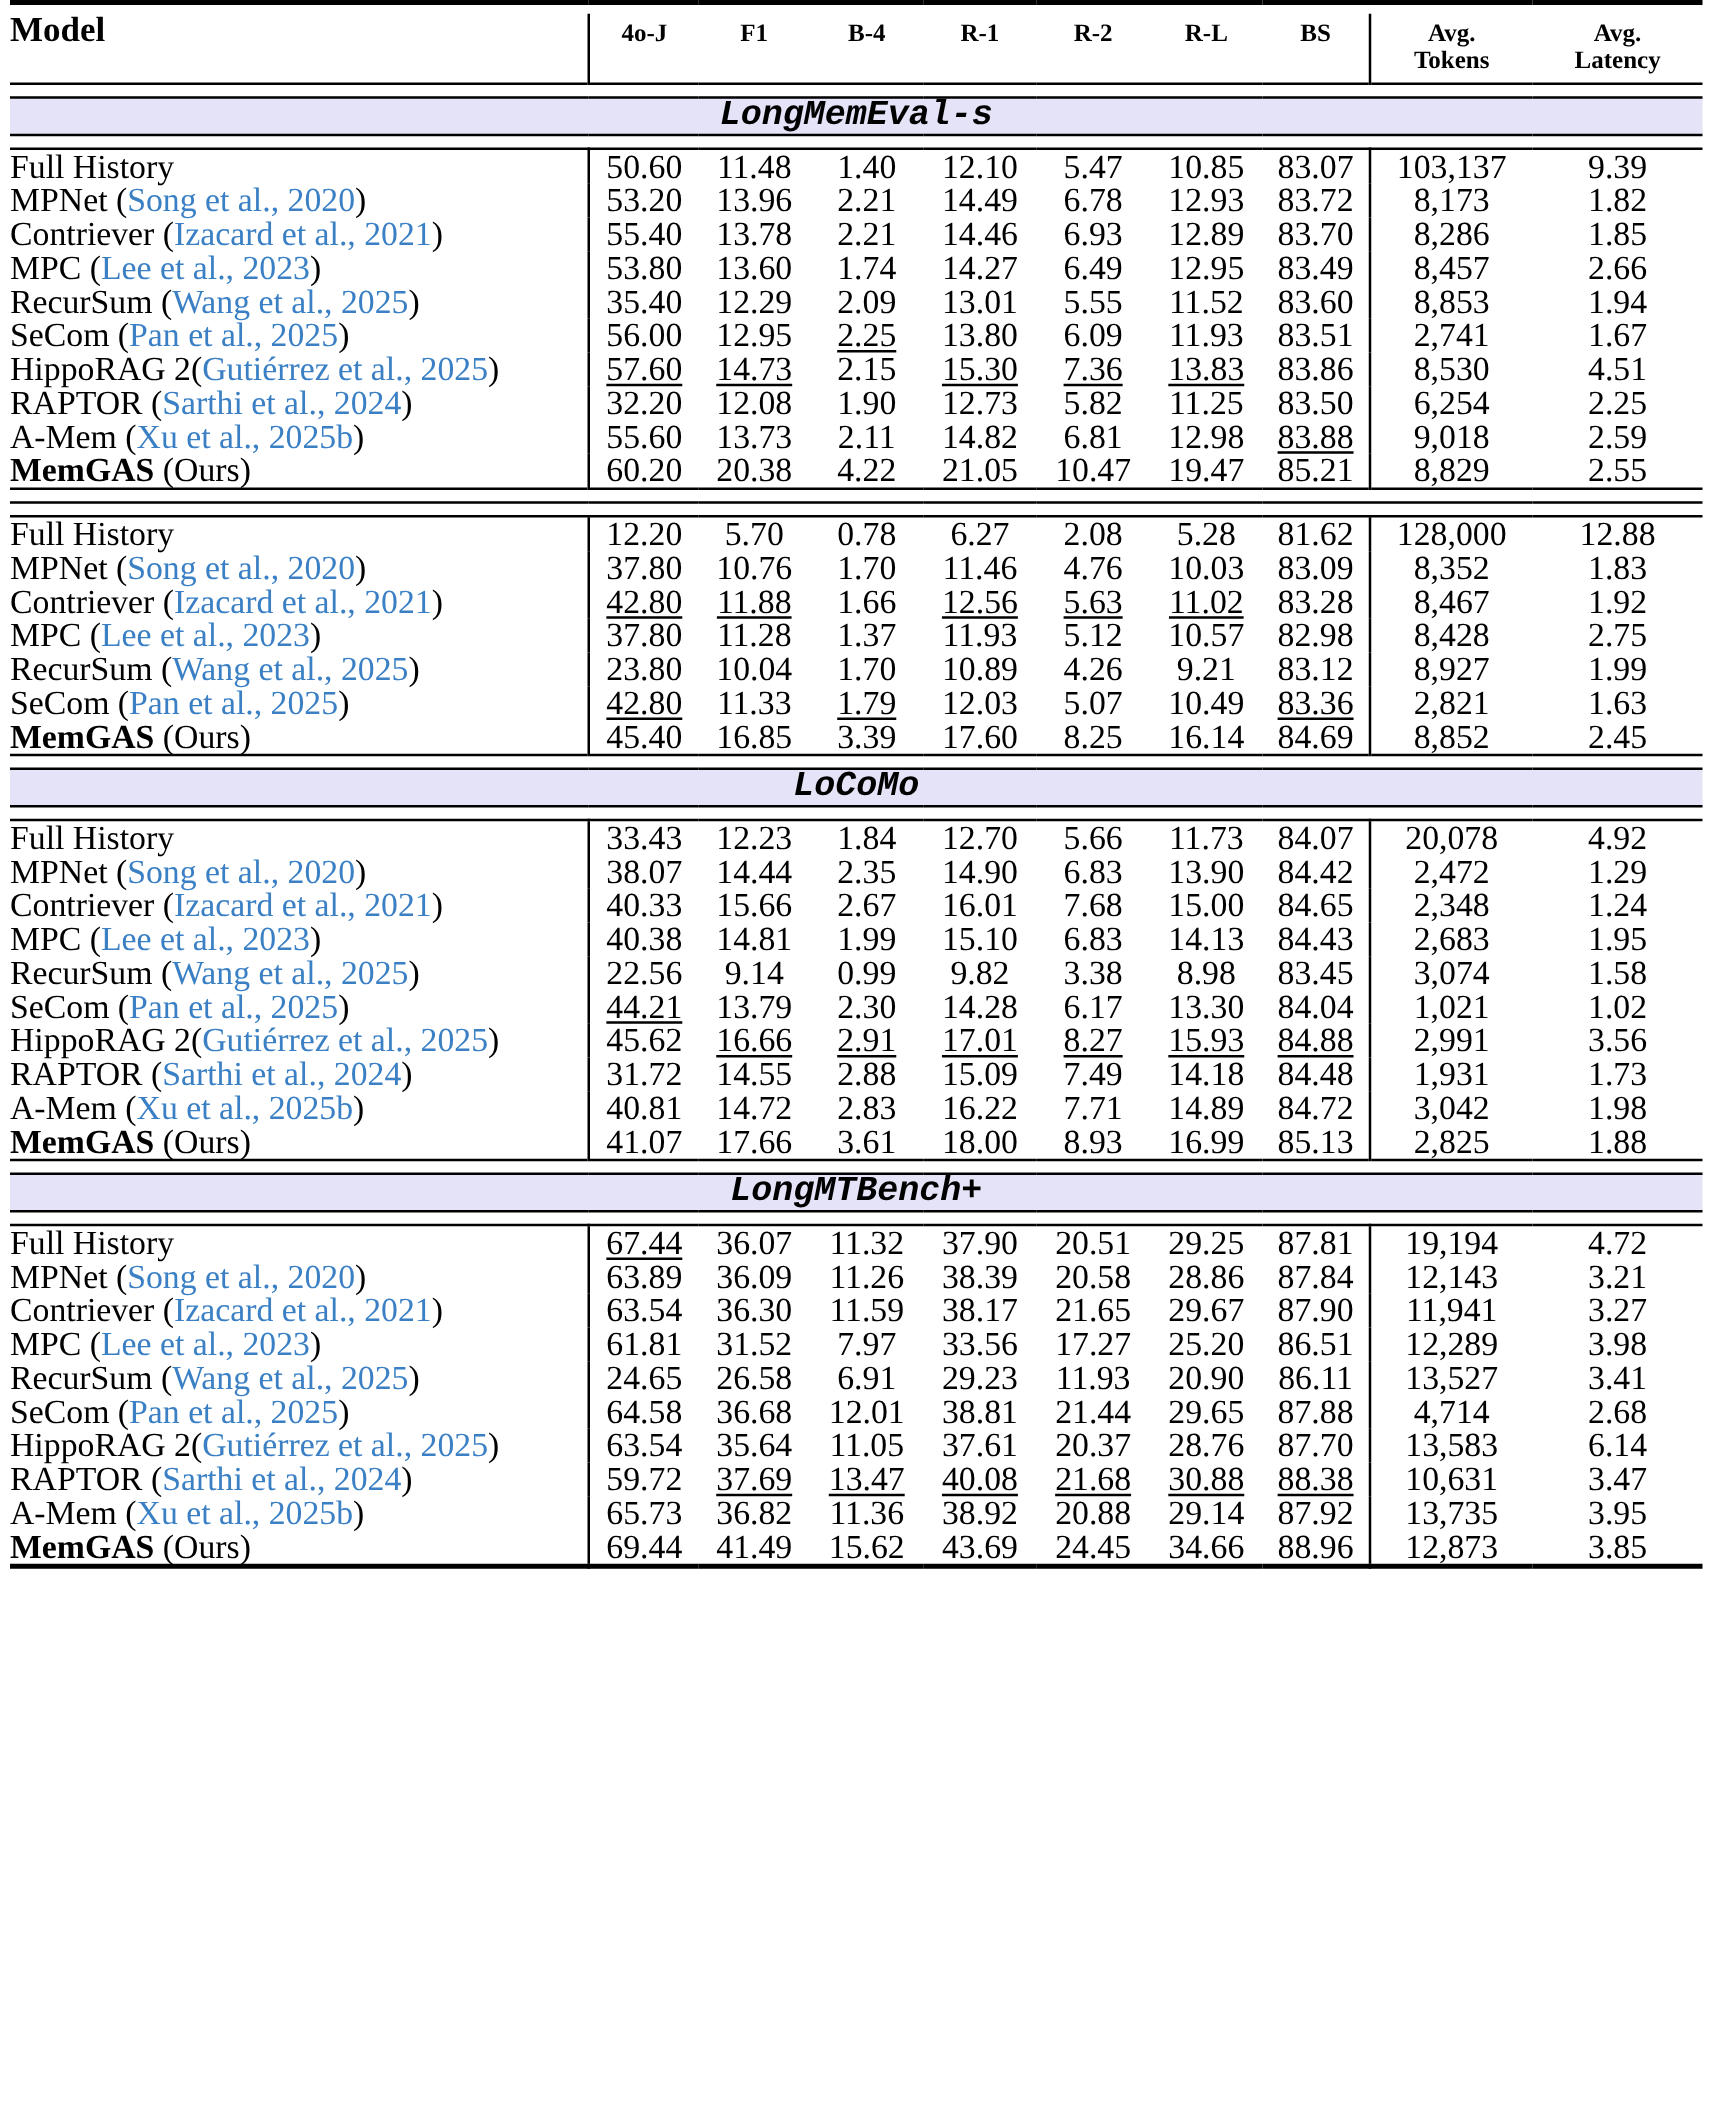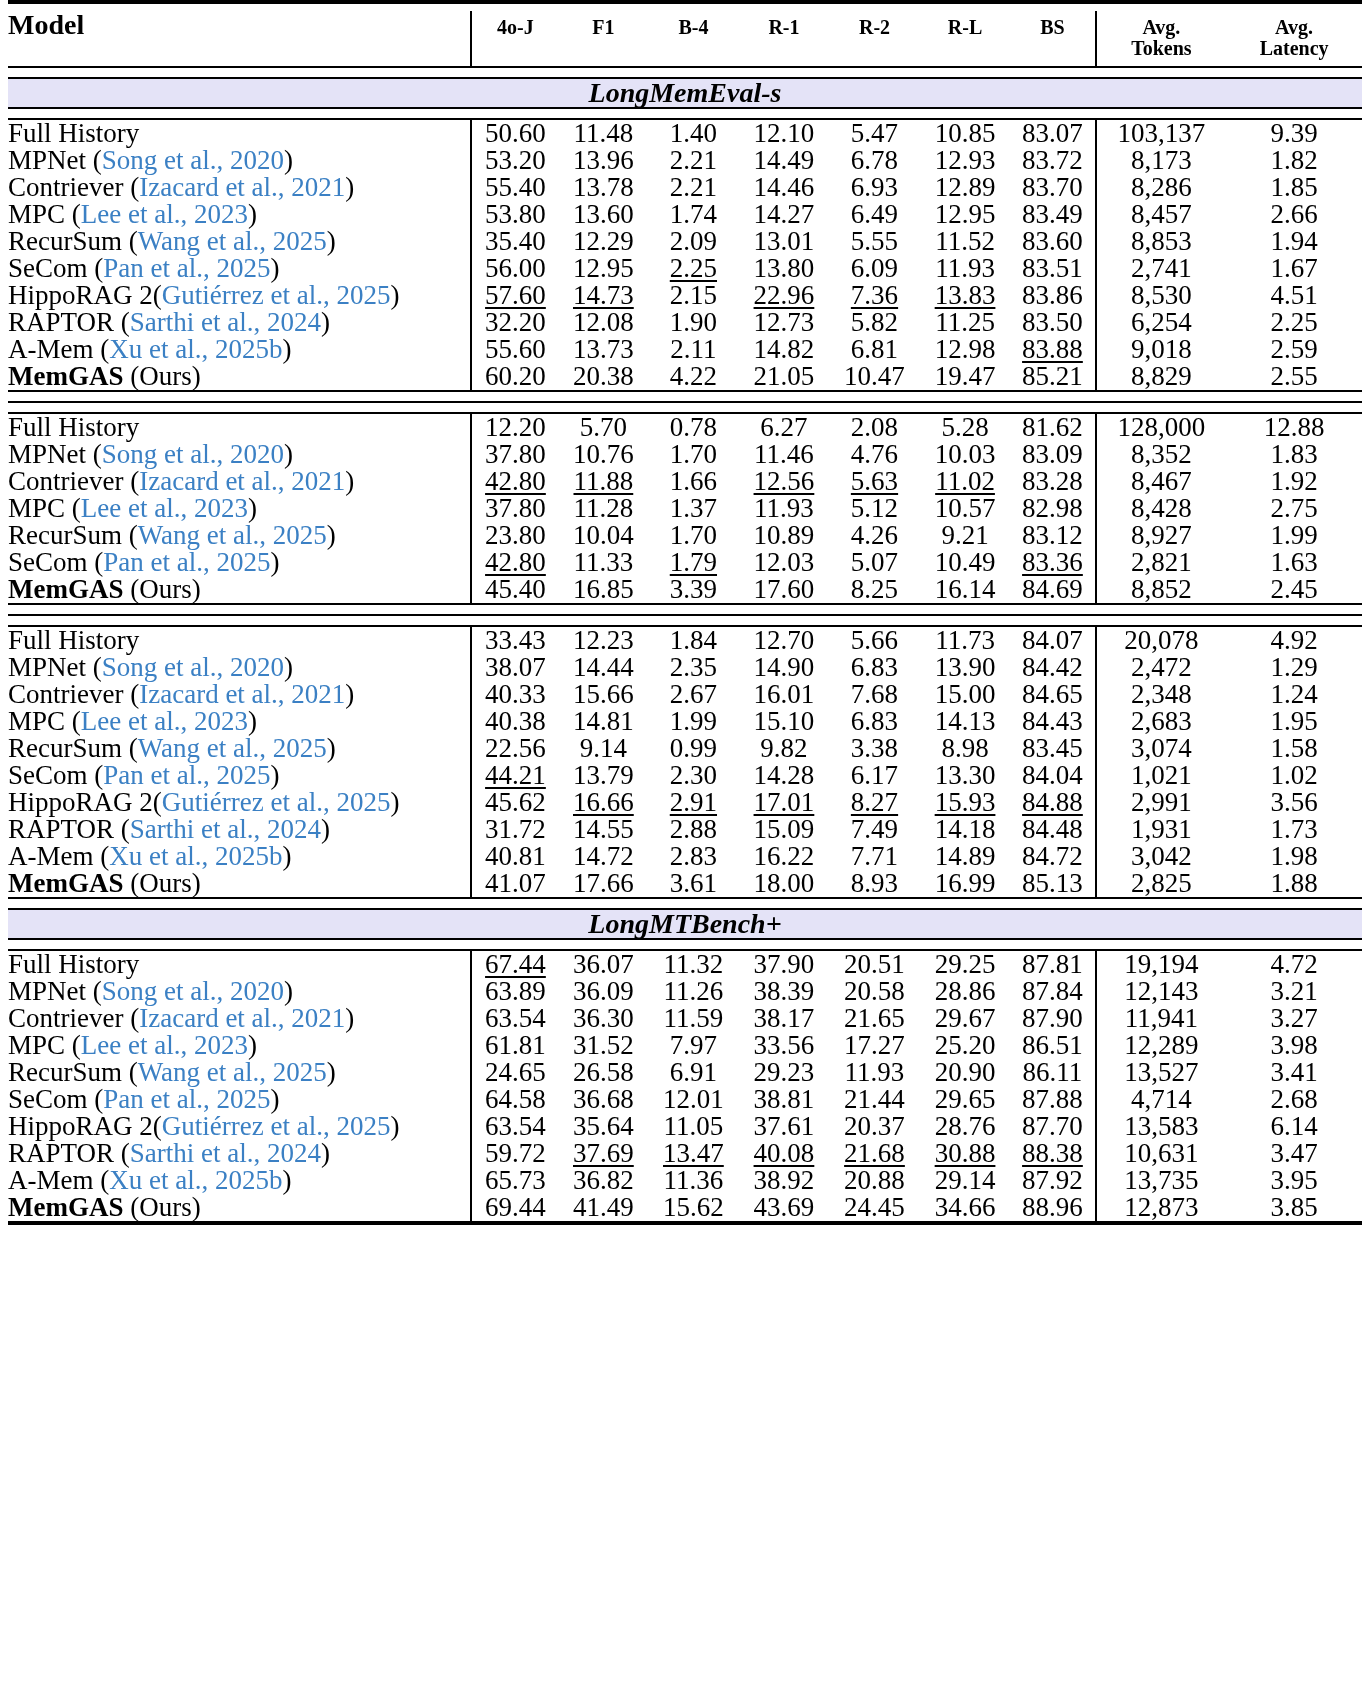--- a/index.html
+++ b/index.html
@@ -63,20 +63,21 @@
   .sep-left { border-left: 2.5px solid #000; }
 
   
   td.section-band {
     background: #e4e3f7;
     text-align: center;
     font-style: italic;
     font-weight: bold;
     font-size: 28px;
     padding: 9px 0 10px 0;
+    font-family: Liberation Mono, monospace;
   }
 
   
   td.model-cell {
     text-align: left;
     padding: 4.5px 0 4.5px 9px;
     white-space: nowrap;
     font-size: 27px;
   }
   td.num {
@@ -222,21 +223,21 @@
           <td class="num"><span>11.93</span></td>
           <td class="num"><span>83.51</span></td>
           <td class="num sep-left"><span>2,741</span></td>
           <td class="num"><span>1.67</span></td>
         </tr>
         <tr>
           <td class="model-cell"><span>HippoRAG 2</span>(<span class="cite">Gutiérrez et al., 2025</span>)</td>
           <td class="num sep-left pad-left-small"><span class="ul">57.60</span></td>
           <td class="num"><span class="ul">14.73</span></td>
           <td class="num"><span>2.15</span></td>
-          <td class="num"><span class="ul">22.96</span></td>
+          <td class="num"><span class="ul">15.30</span></td>
           <td class="num"><span class="ul">7.36</span></td>
           <td class="num"><span class="ul">13.83</span></td>
           <td class="num"><span>83.86</span></td>
           <td class="num sep-left"><span>8,530</span></td>
           <td class="num"><span>4.51</span></td>
         </tr>
         <tr>
           <td class="model-cell"><span>RAPTOR</span> (<span class="cite">Sarthi et al., 2024</span>)</td>
           <td class="num sep-left pad-left-small"><span>32.20</span></td>
           <td class="num"><span>12.08</span></td>
@@ -358,20 +359,23 @@
           <td class="num"><span class="bold">17.60</span></td>
           <td class="num"><span class="bold">8.25</span></td>
           <td class="num"><span class="bold">16.14</span></td>
           <td class="num"><span class="bold">84.69</span></td>
           <td class="num sep-left"><span>8,852</span></td>
           <td class="num"><span>2.45</span></td>
         </tr>
         <tr class="rule-double">
           <td colspan="10"></td>
         </tr>
+        <tr>
+          <td colspan="10" class="section-band">LoCoMo</td>
+        </tr>
         <tr class="rule-double">
           <td colspan="10"></td>
         </tr>
         <tr>
           <td class="model-cell"><span>Full History</span></td>
           <td class="num sep-left pad-left-small"><span>33.43</span></td>
           <td class="num"><span>12.23</span></td>
           <td class="num"><span>1.84</span></td>
           <td class="num"><span>12.70</span></td>
           <td class="num"><span>5.66</span></td>

